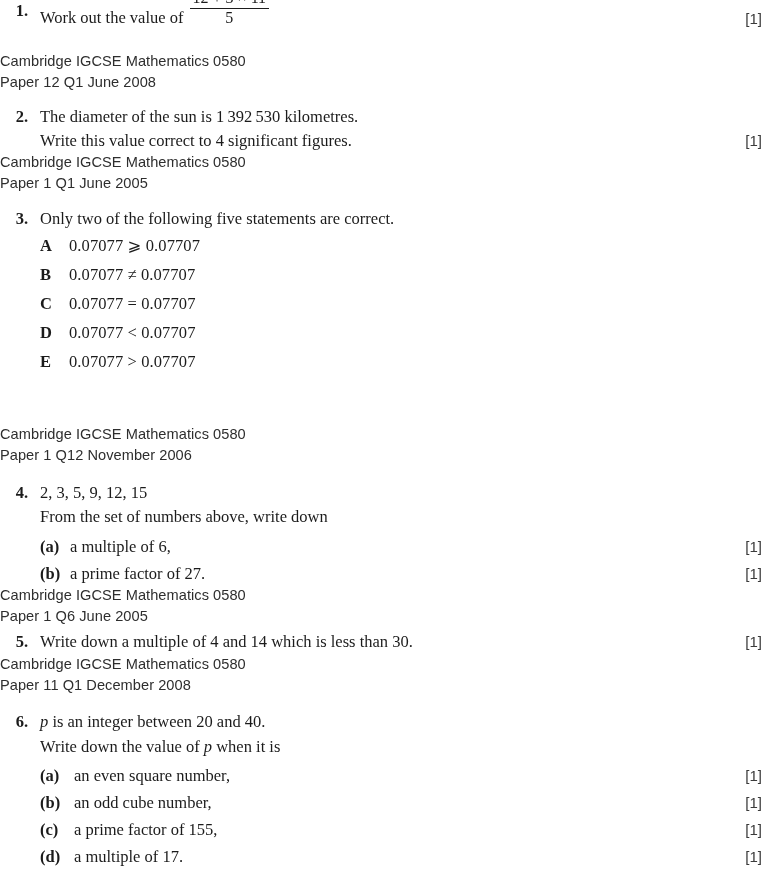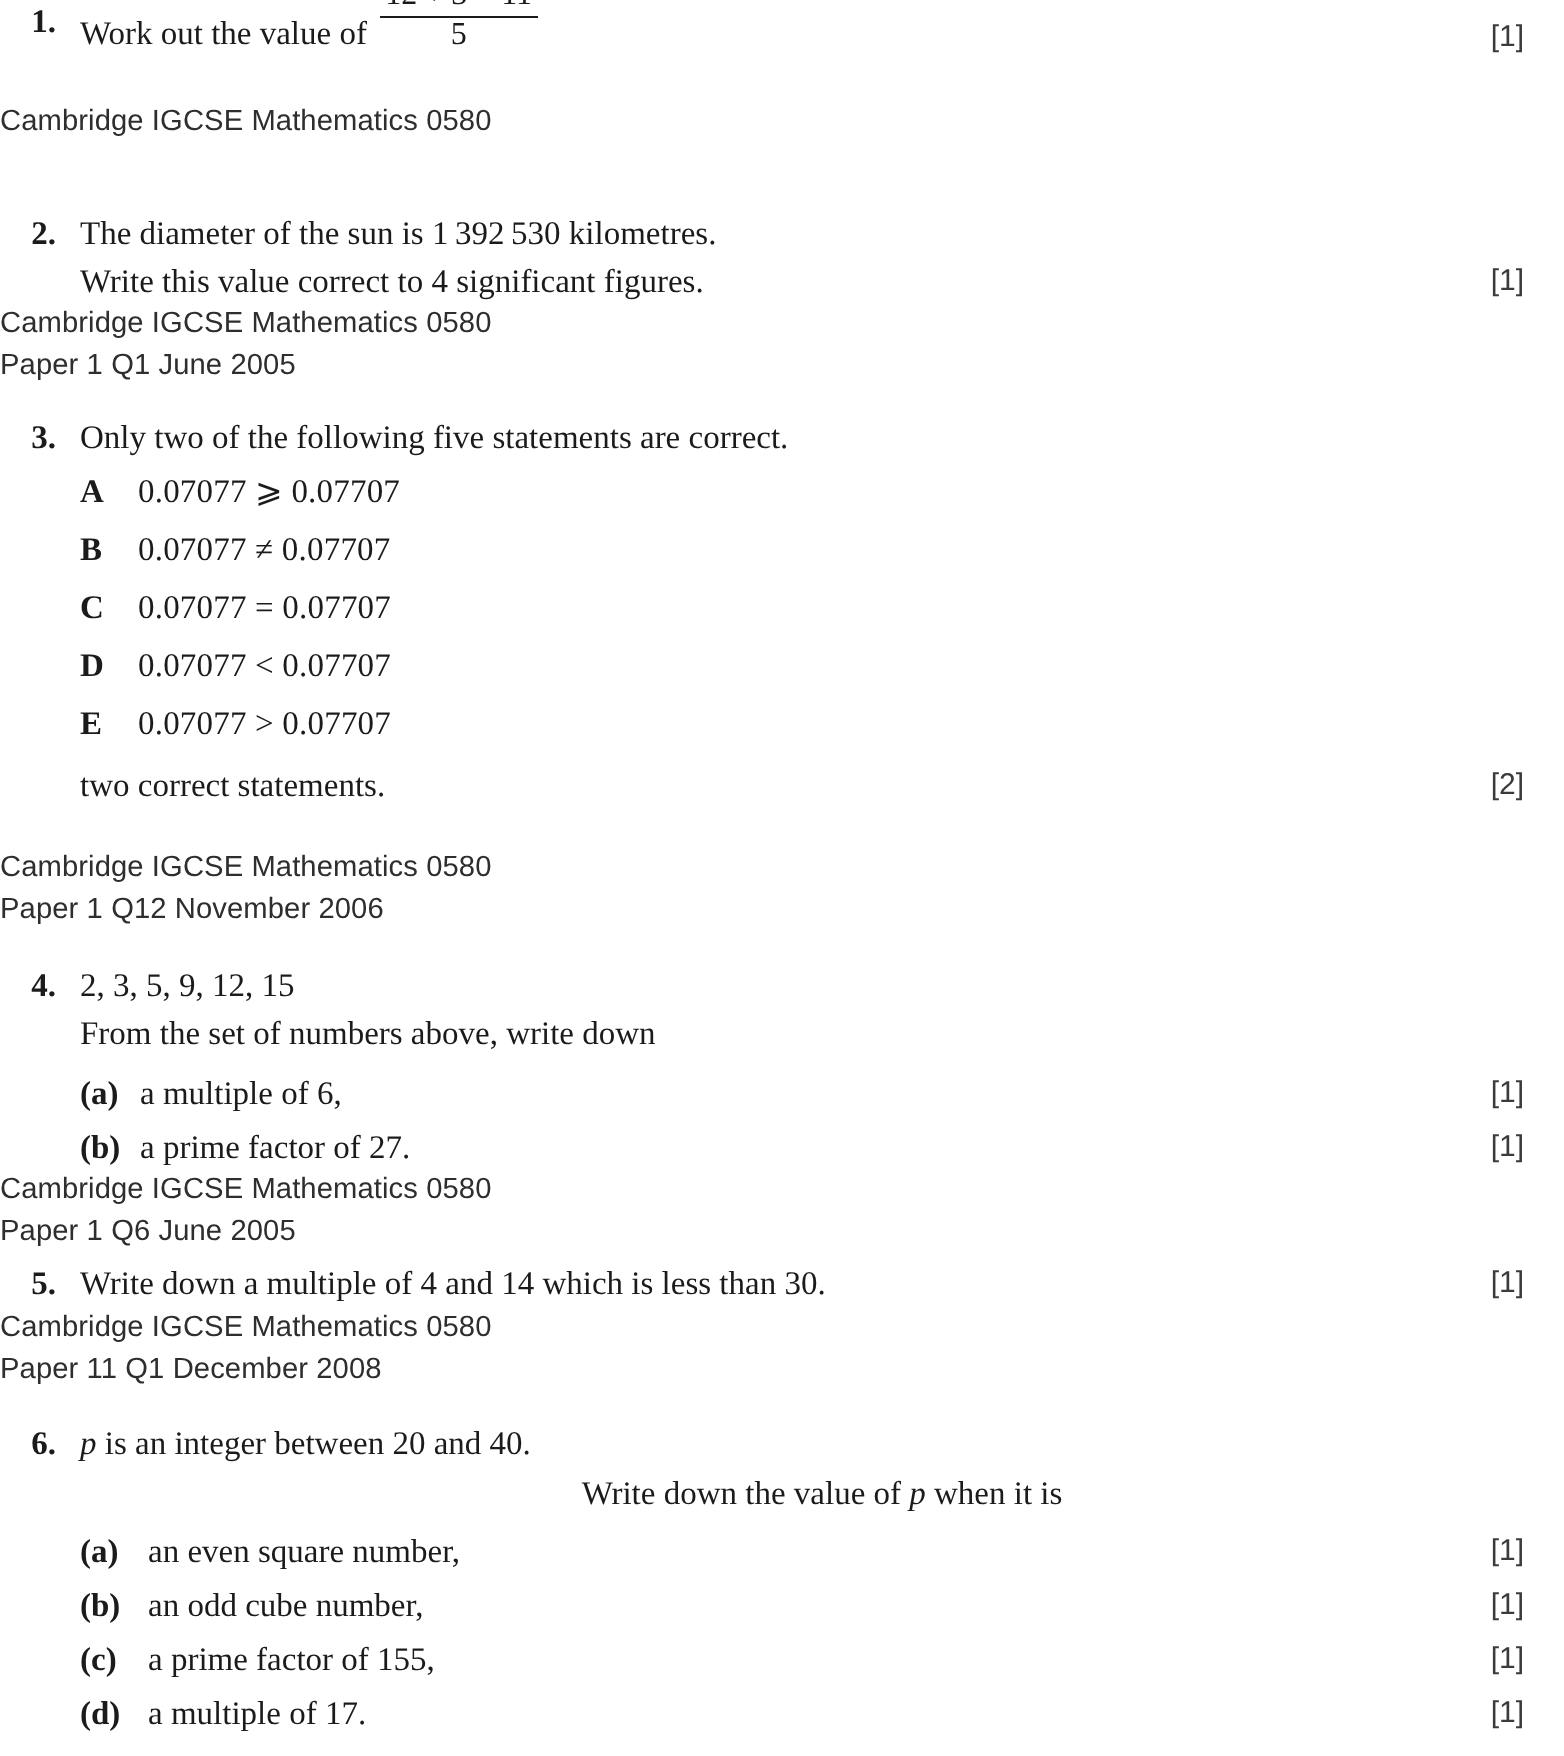--- a/index.html
+++ b/index.html
@@ -159,20 +159,21 @@
         <span class="frac">
           <span class="num">12 + 3 × 11</span>
           <span class="den">5</span>
         </span>
       </div>
       <div class="marks" style="top:8px;">[1]</div>
     </div>
   </div>
   <div class="abs" style="top:51px;">
     <div class="attrib">Cambridge IGCSE Mathematics 0580</div>
+    <div class="attrib">Paper 12 Q1 June 2008</div>
   </div>
 
   <div class="q abs" style="top:105px;">
     <div class="row">
       <div class="qnum">2.</div>
       <div class="qbody">The diameter of the sun is 1 392 530 kilometres.</div>
     </div>
     <div class="row">
       <div class="qnum"></div>
       <div class="qbody">Write this value correct to 4 significant figures.</div>
@@ -206,24 +207,20 @@
       <div class="stmt-letter">D</div>
       <div class="stmt-text">0.07077 &lt; 0.07707</div>
     </div>
     <div class="stmt-row">
       <div class="stmt-letter">E</div>
       <div class="stmt-text">0.07077 &gt; 0.07707</div>
     </div>
   </div>
 
   <div class="abs" style="top:381px;">
-    <div class="plain">
-      <span>two correct statements.</span>
-      <span class="marks" style="top:0;">[2]</span>
-    </div>
   </div>
   <div class="abs" style="top:424px;">
     <div class="attrib">Cambridge IGCSE Mathematics 0580</div>
     <div class="attrib">Paper 1 Q12 November 2006</div>
   </div>
 
   <div class="q abs" style="top:481px;">
     <div class="row">
       <div class="qnum">4.</div>
       <div class="qbody">2, 3, 5, 9, 12, 15</div>
@@ -263,21 +260,21 @@
     <div class="attrib">Paper 11 Q1 December 2008</div>
   </div>
 
   <div class="q abs" style="top:710px;">
     <div class="row">
       <div class="qnum">6.</div>
       <div class="qbody"><span class="ital">p</span><span> is an integer between 20 and 40.</span></div>
     </div>
   </div>
 
-  <div class="abs" style="top:735px;text-align:center;">
+  <div class="abs" style="top:735px;">
     <div class="plain"><span>Write down the value of </span><span class="ital">p</span><span> when it is</span></div>
   </div>
 
   <div class="abs" style="top:762px;">
     <div class="subrow">
       <div class="sublabel wide">(a)</div>
       <div class="subtext">an even square number,</div>
       <div class="marks" style="top:2px;">[1]</div>
     </div>
     <div class="subrow">

